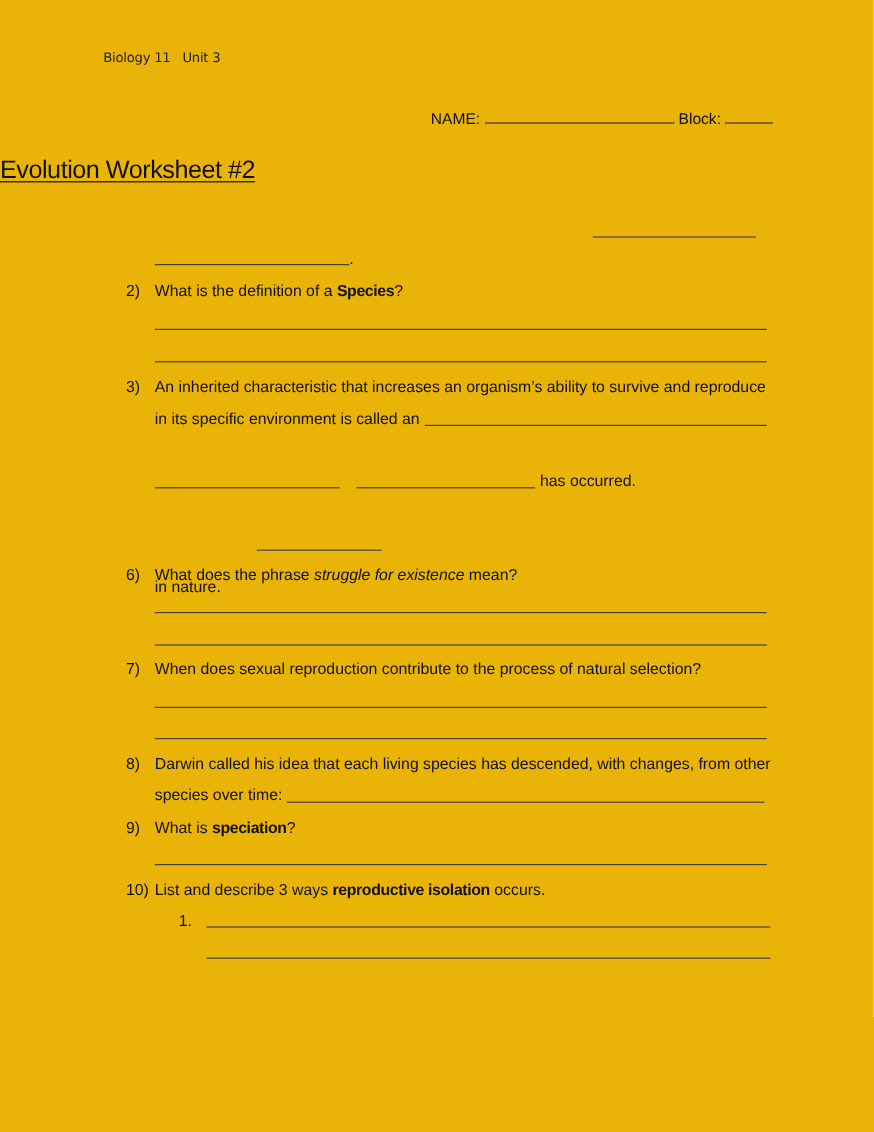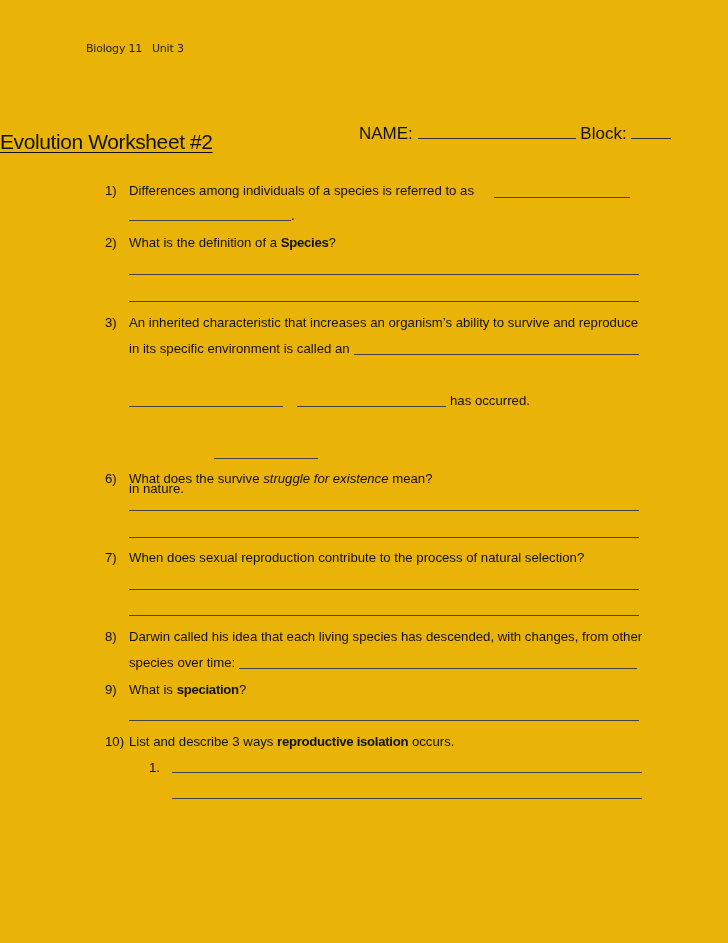--- a/index.html
+++ b/index.html
@@ -29,24 +29,23 @@
       font-family: "DejaVu Sans", sans-serif;
       font-size: 11px;
       letter-spacing: -0.2px;
       color: #222;
       white-space: pre;
     }
     .name-line {
       position: absolute;
       left: 359px;
       top: 90px;
-      font-size: 17px;
+      font-size: 13px;
       color: #111;
       white-space: pre;
-      margin-top: 34px;
     }
     .blank {
       display: inline-block;
       border-bottom: 1px solid #333;
       height: 12px;
       vertical-align: baseline;
     }
     .title {
       position: absolute;
       left: 0;
@@ -91,23 +90,20 @@
 <body>
 
 <div class="page">
 
   <div class="course-header">Biology 11   Unit 3</div>
 
   <div class="name-line"><span>NAME:</span> <span class="blank" style="width:158px;"></span> <span>Block:</span> <span class="blank" style="width:40px;"></span></div>
 
   <div class="title"><span>Evolution Worksheet #2</span></div>
 
-  <div class="q" style="top:183px;">
-    <span class="num">1)</span><span>Differences among individuals of a species is referred to as</span>
-  </div>
   <div class="line" style="left:494px; width:136px; top:197px;"></div>
   <div class="line" style="left:129px; width:162px; top:220px;"></div>
   <div class="cont" style="left:291px; top:208px;">.</div>
 
   <div class="q" style="top:235px;">
     <span class="num">2)</span><span>What is the definition of a </span><b>Species</b><span>?</span>
   </div>
   <div class="line" style="left:129px; width:510px; top:274px;"></div>
   <div class="line" style="left:129px; width:510px; top:301px;"></div>
 
@@ -118,21 +114,21 @@
   <div class="line" style="left:354px; width:285px; top:354px;"></div>
 
   <div class="line" style="left:129px; width:154px; top:406px;"></div>
   <div class="line" style="left:297px; width:149px; top:406px;"></div>
   <div class="cont" style="left:450px; top:393px;">has occurred.</div>
 
   <div class="cont" style="top:445px;margin-top:36px;">in nature.</div>
   <div class="line" style="left:214px; width:104px; top:458px;"></div>
 
   <div class="q" style="top:471px;">
-    <span class="num">6)</span><span>What does the survive </span><i>struggle for existence</i><span> mean?</span>
+    <span class="num">6)</span><span>What does the phrase </span><i>struggle for existence</i><span> mean?</span>
   </div>
   <div class="line" style="left:129px; width:510px; top:510px;"></div>
   <div class="line" style="left:129px; width:510px; top:537px;"></div>
 
   <div class="q" style="top:550px;">
     <span class="num">7)</span><span>When does sexual reproduction contribute to the process of natural selection?</span>
   </div>
   <div class="line" style="left:129px; width:510px; top:589px;"></div>
   <div class="line" style="left:129px; width:510px; top:615px;"></div>
 

